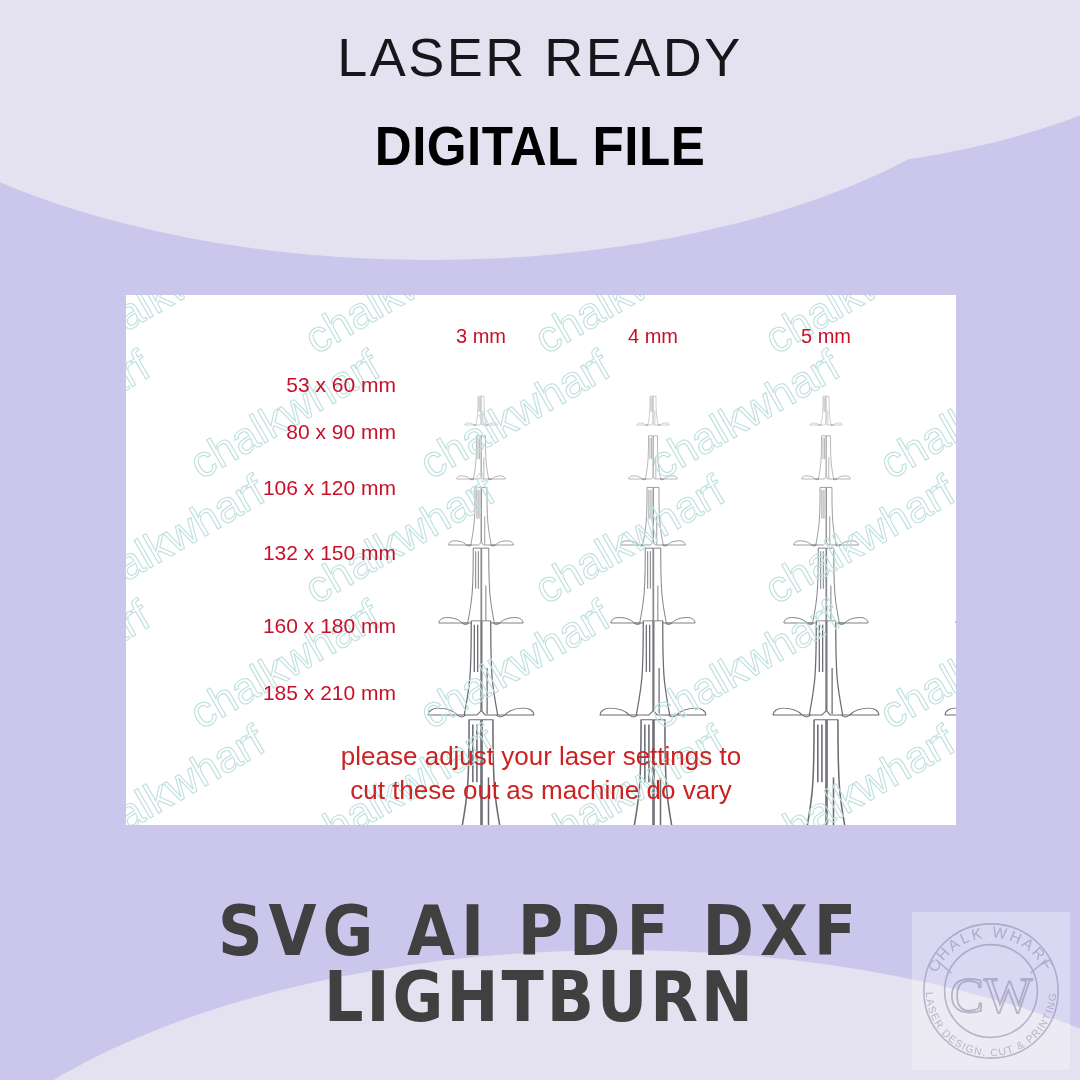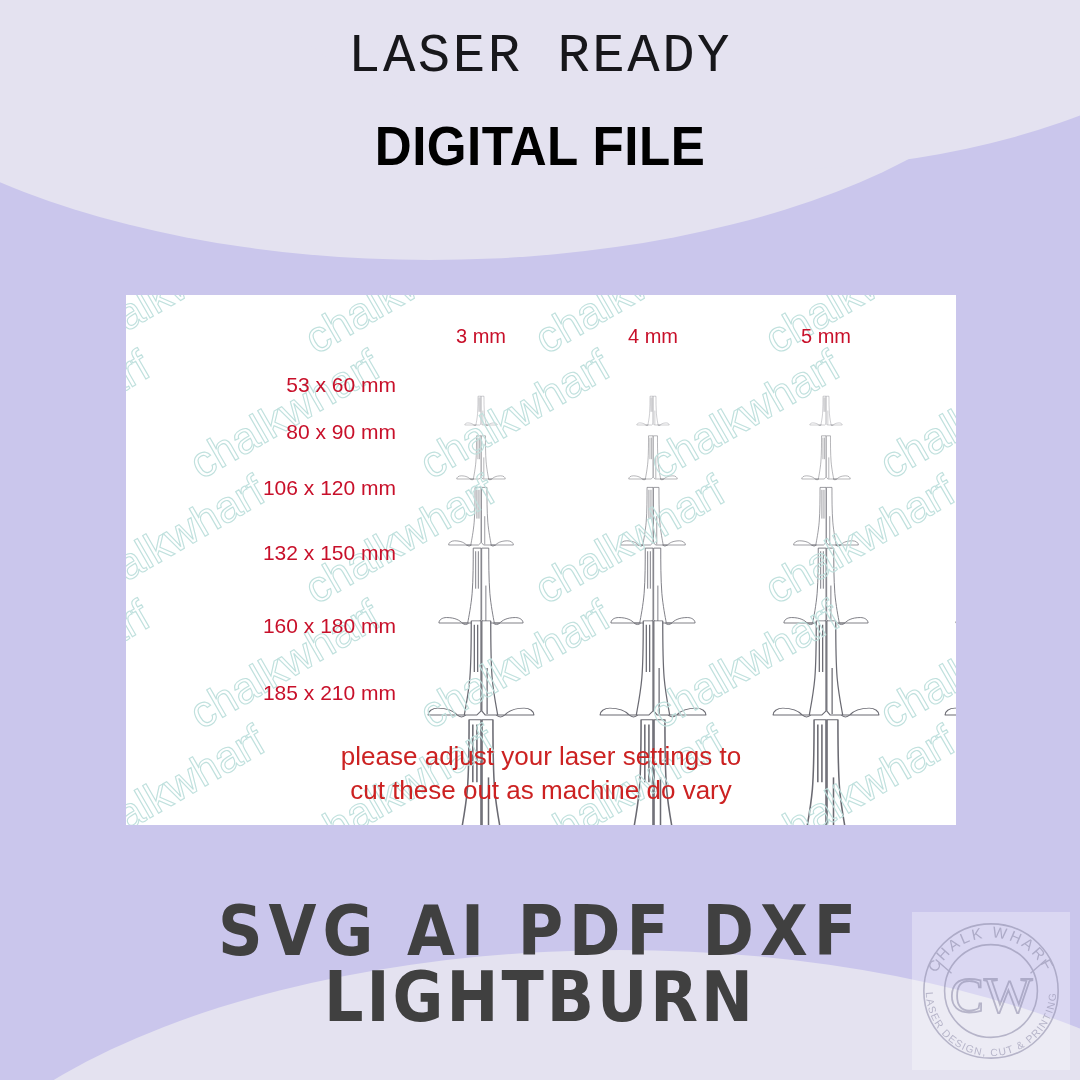--- a/index.html
+++ b/index.html
@@ -31,21 +31,21 @@
     width: 1080px;
     text-align: center;
     z-index: 5;
   }
   #title-laser-ready {
     top: 26px;
     font-size: 54px;
     letter-spacing: 2.5px;
     font-weight: 300;
     color: #17171b;
-    font-family: Liberation Mono, monospace;
+    font-family: Liberation Sans, sans-serif;
   }
   #title-digital-file {
     top: 114px;
     font-size: 55px;
     font-weight: 900;
     letter-spacing: 0.5px;
     color: #000000;
     font-family: "Liberation Sans Narrow", "Liberation Sans", sans-serif;
     transform: scaleX(0.93);
   }

